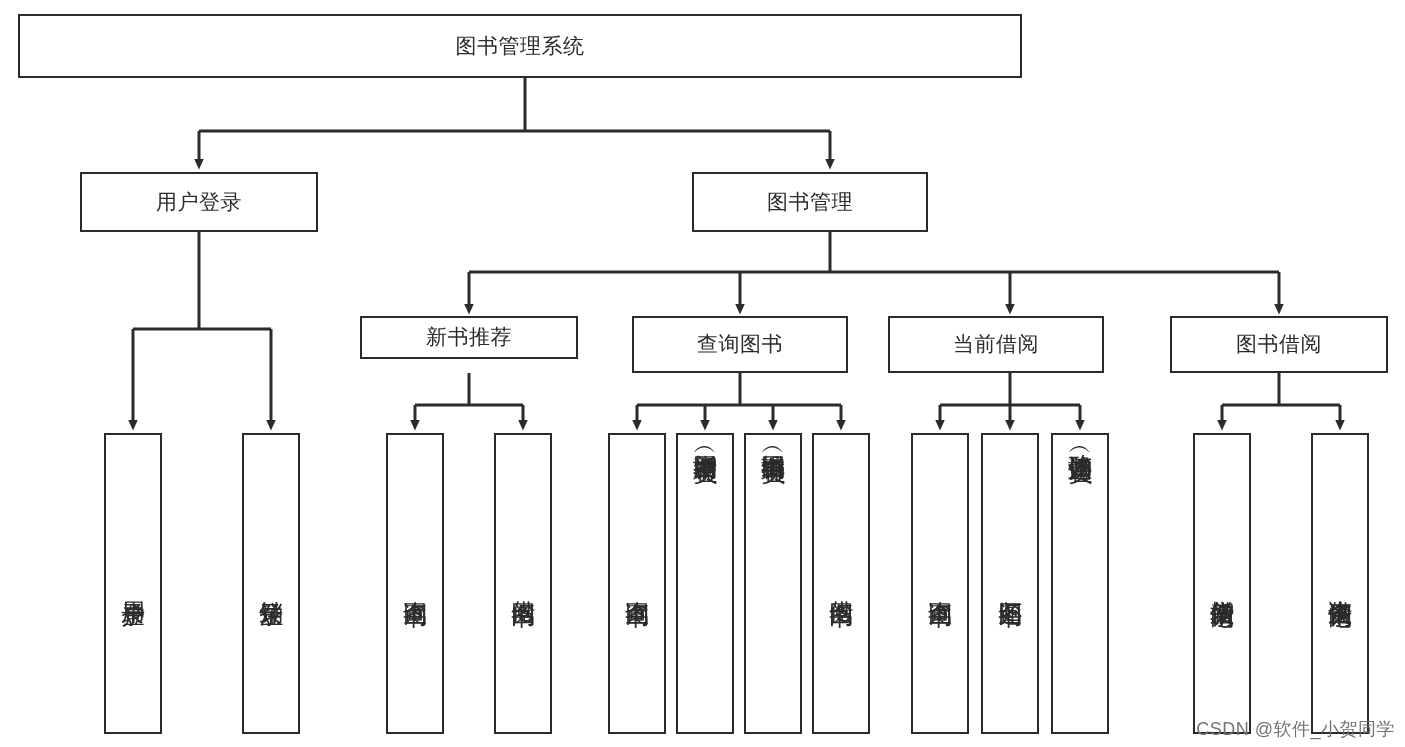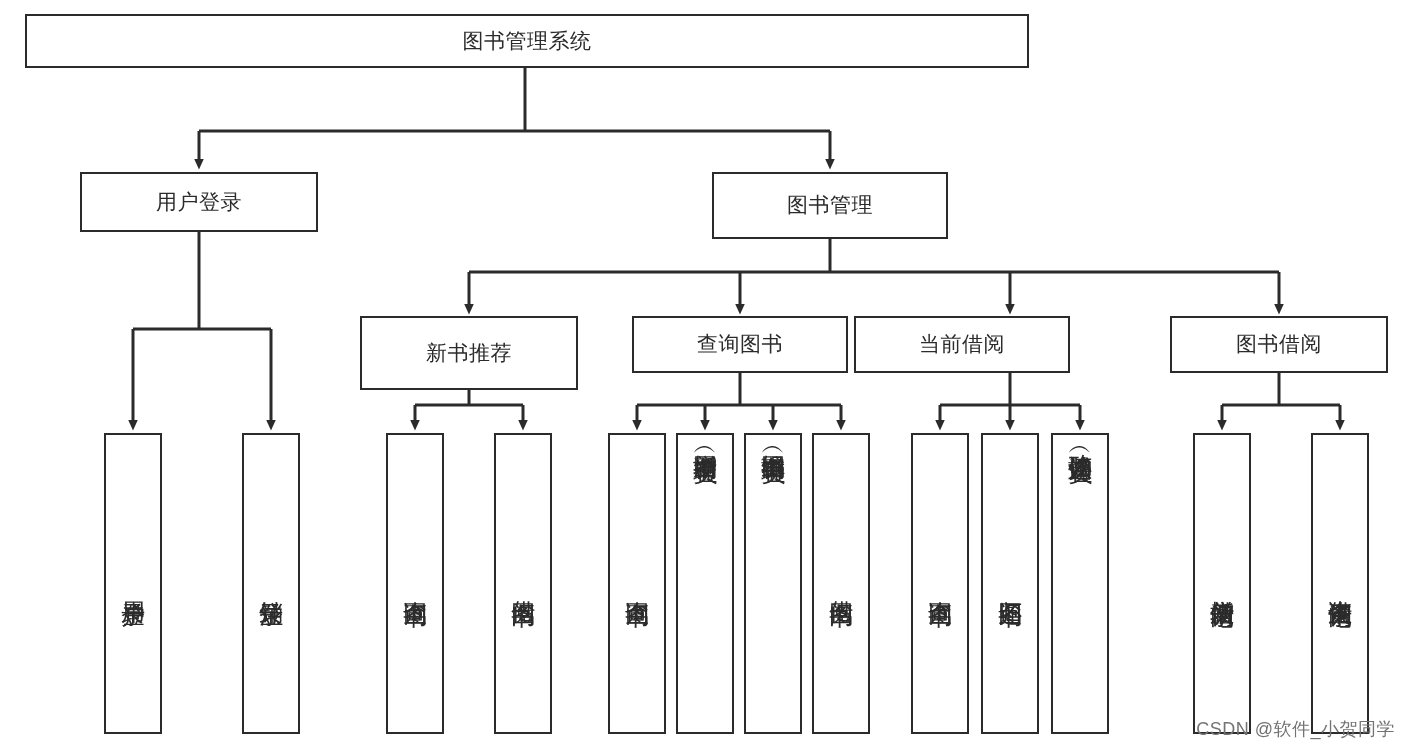--- a/index.html
+++ b/index.html
@@ -131,41 +131,41 @@
       <path d="M1010,405 L1010,421" marker-end="url(#arrowhead)"></path>
       <path d="M1080,405 L1080,421" marker-end="url(#arrowhead)"></path>
 
       <path d="M1279,373 L1279,405"></path>
       <path d="M1222,405 L1340,405"></path>
       <path d="M1222,405 L1222,421" marker-end="url(#arrowhead)"></path>
       <path d="M1340,405 L1340,421" marker-end="url(#arrowhead)"></path>
     </g>
   </svg>
 
-  <div class="node-box" style="left:18px; top:14px; width:1004px; height:54px;margin-left:7px;">
+  <div class="node-box" style="left:18px; top:14px; width:1004px; height:64px;">
     <span class="node-label root-label">图书管理系统</span>
   </div>
 
   <div class="node-box" style="left:80px; top:172px; width:238px; height:60px;">
     <span class="node-label h-label">用户登录</span>
   </div>
 
-  <div class="node-box" style="left:712px; top:172px; width:236px; height:67px;">
+  <div class="node-box" style="left:692px; top:172px; width:236px; height:60px;">
     <span class="node-label h-label">图书管理</span>
   </div>
 
-  <div class="node-box" style="left:360px; top:316px; width:218px; height:74px;">
+  <div class="node-box" style="left:360px; top:316px; width:218px; height:43px;">
     <span class="node-label h-label">新书推荐</span>
   </div>
 
   <div class="node-box" style="left:632px; top:316px; width:216px; height:57px;">
     <span class="node-label h-label">查询图书</span>
   </div>
 
-  <div class="node-box" style="left:854px; top:316px; width:216px; height:57px;">
+  <div class="node-box" style="left:888px; top:316px; width:216px; height:57px;">
     <span class="node-label h-label">当前借阅</span>
   </div>
 
   <div class="node-box" style="left:1170px; top:316px; width:218px; height:57px;">
     <span class="node-label h-label">图书借阅</span>
   </div>
 
   <div class="node-box leaf-box" style="left:104px; top:433px; width:58px; height:301px;">
     <span class="node-label v-label">用户登录</span>
   </div>

